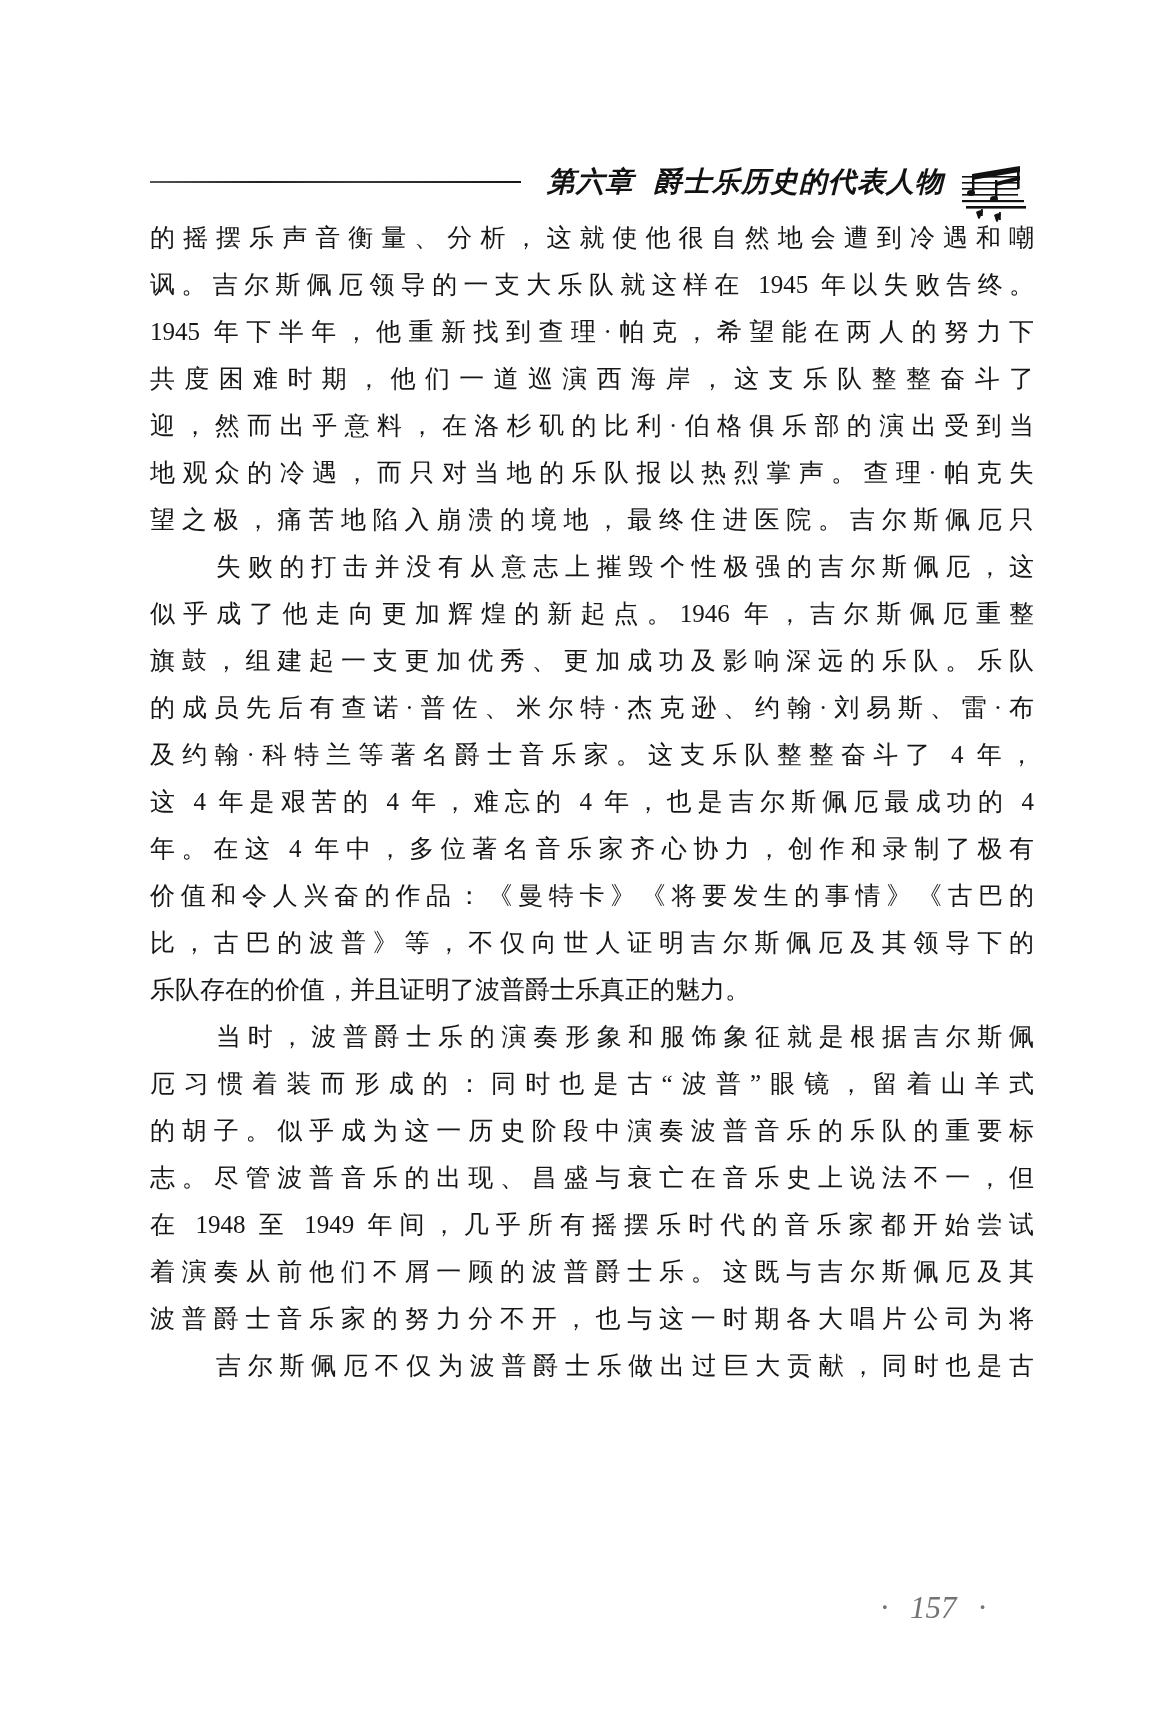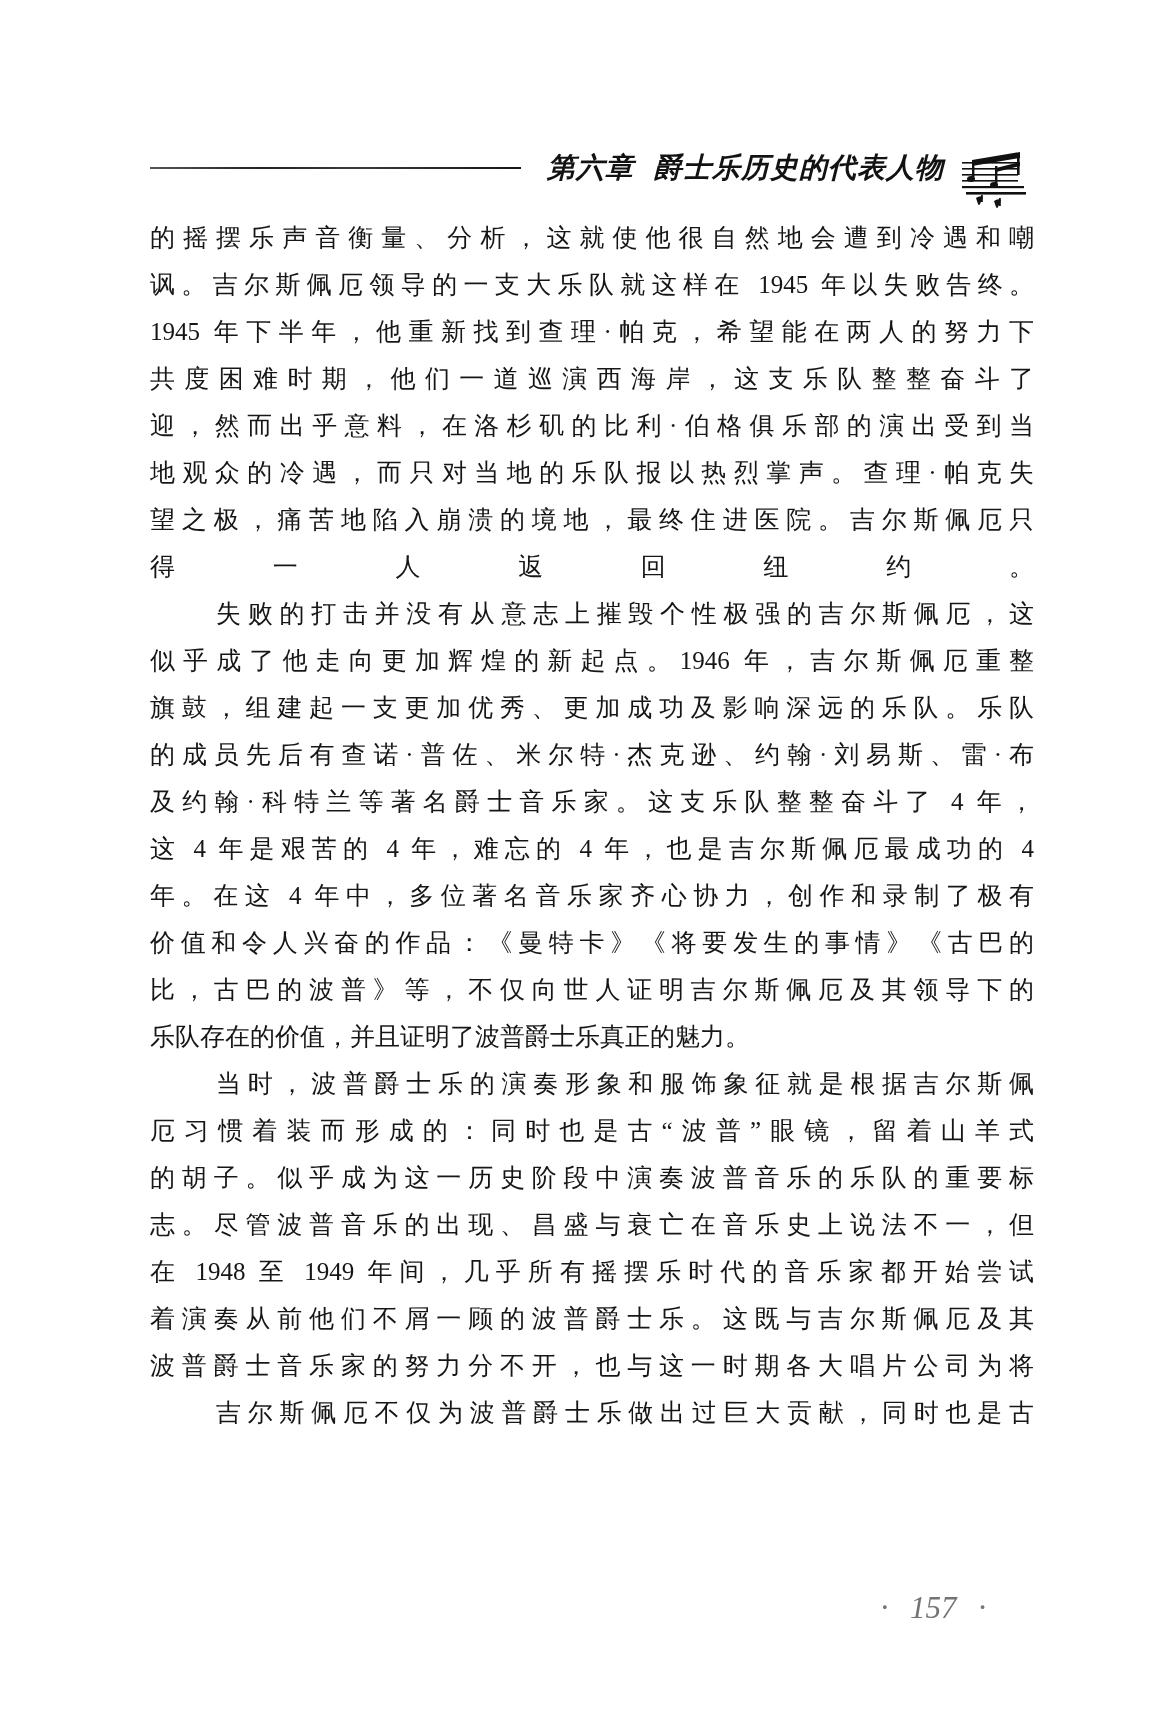--- a/index.html
+++ b/index.html
@@ -8,21 +8,21 @@
     background: #ffffff;
     position: relative;
     overflow: hidden;
     font-family: "Liberation Serif", serif;
   }
   .page { position: absolute; inset: 0; }
 
   
   .page-header {
     position: absolute;
-    left: 150px; top: 140px;
+    left: 150px; top: 154px;
     width: 884px; height: 56px;
     display: flex;
     align-items: center;
   }
   .header-rule {
     flex: 1;
     height: 2px;
     background: linear-gradient(90deg, #555 0%, #222 30%, #3a3a3a 55%, #161616 100%);
     margin-right: 26px;
   }
@@ -120,21 +120,20 @@
   </div>
 
   <div class="body-text" style="color: rgb(22, 22, 22);">
       <div class="line">的摇摆乐声音衡量、分析，这就使他很自然地会遭到冷遇和嘲</div>
       <div class="line">讽。吉尔斯佩厄领导的一支大乐队就这样在 1945 年以失败告终。</div>
       <div class="line">1945 年下半年，他重新找到查理·帕克，希望能在两人的努力下</div>
       <div class="line">共度困难时期，他们一道巡演西海岸，这支乐队整整奋斗了</div>
       <div class="line">迎，然而出乎意料，在洛杉矶的比利·伯格俱乐部的演出受到当</div>
       <div class="line">地观众的冷遇，而只对当地的乐队报以热烈掌声。查理·帕克失</div>
       <div class="line">望之极，痛苦地陷入崩溃的境地，最终住进医院。吉尔斯佩厄只</div>
-      <div class="line">得一人返回纽约。</div>
       <div class="line indent">失败的打击并没有从意志上摧毁个性极强的吉尔斯佩厄，这</div>
       <div class="line">似乎成了他走向更加辉煌的新起点。1946 年，吉尔斯佩厄重整</div>
       <div class="line">旗鼓，组建起一支更加优秀、更加成功及影响深远的乐队。乐队</div>
       <div class="line">的成员先后有查诺·普佐、米尔特·杰克逊、约翰·刘易斯、雷·布</div>
       <div class="line">及约翰·科特兰等著名爵士音乐家。这支乐队整整奋斗了 4 年，</div>
       <div class="line">这 4 年是艰苦的 4 年，难忘的 4 年，也是吉尔斯佩厄最成功的 4</div>
       <div class="line">年。在这 4 年中，多位著名音乐家齐心协力，创作和录制了极有</div>
       <div class="line">价值和令人兴奋的作品：《曼特卡》《将要发生的事情》《古巴的</div>
       <div class="line">比，古巴的波普》等，不仅向世人证明吉尔斯佩厄及其领导下的</div>
       <div class="line para-end">乐队存在的价值，并且证明了波普爵士乐真正的魅力。</div>

